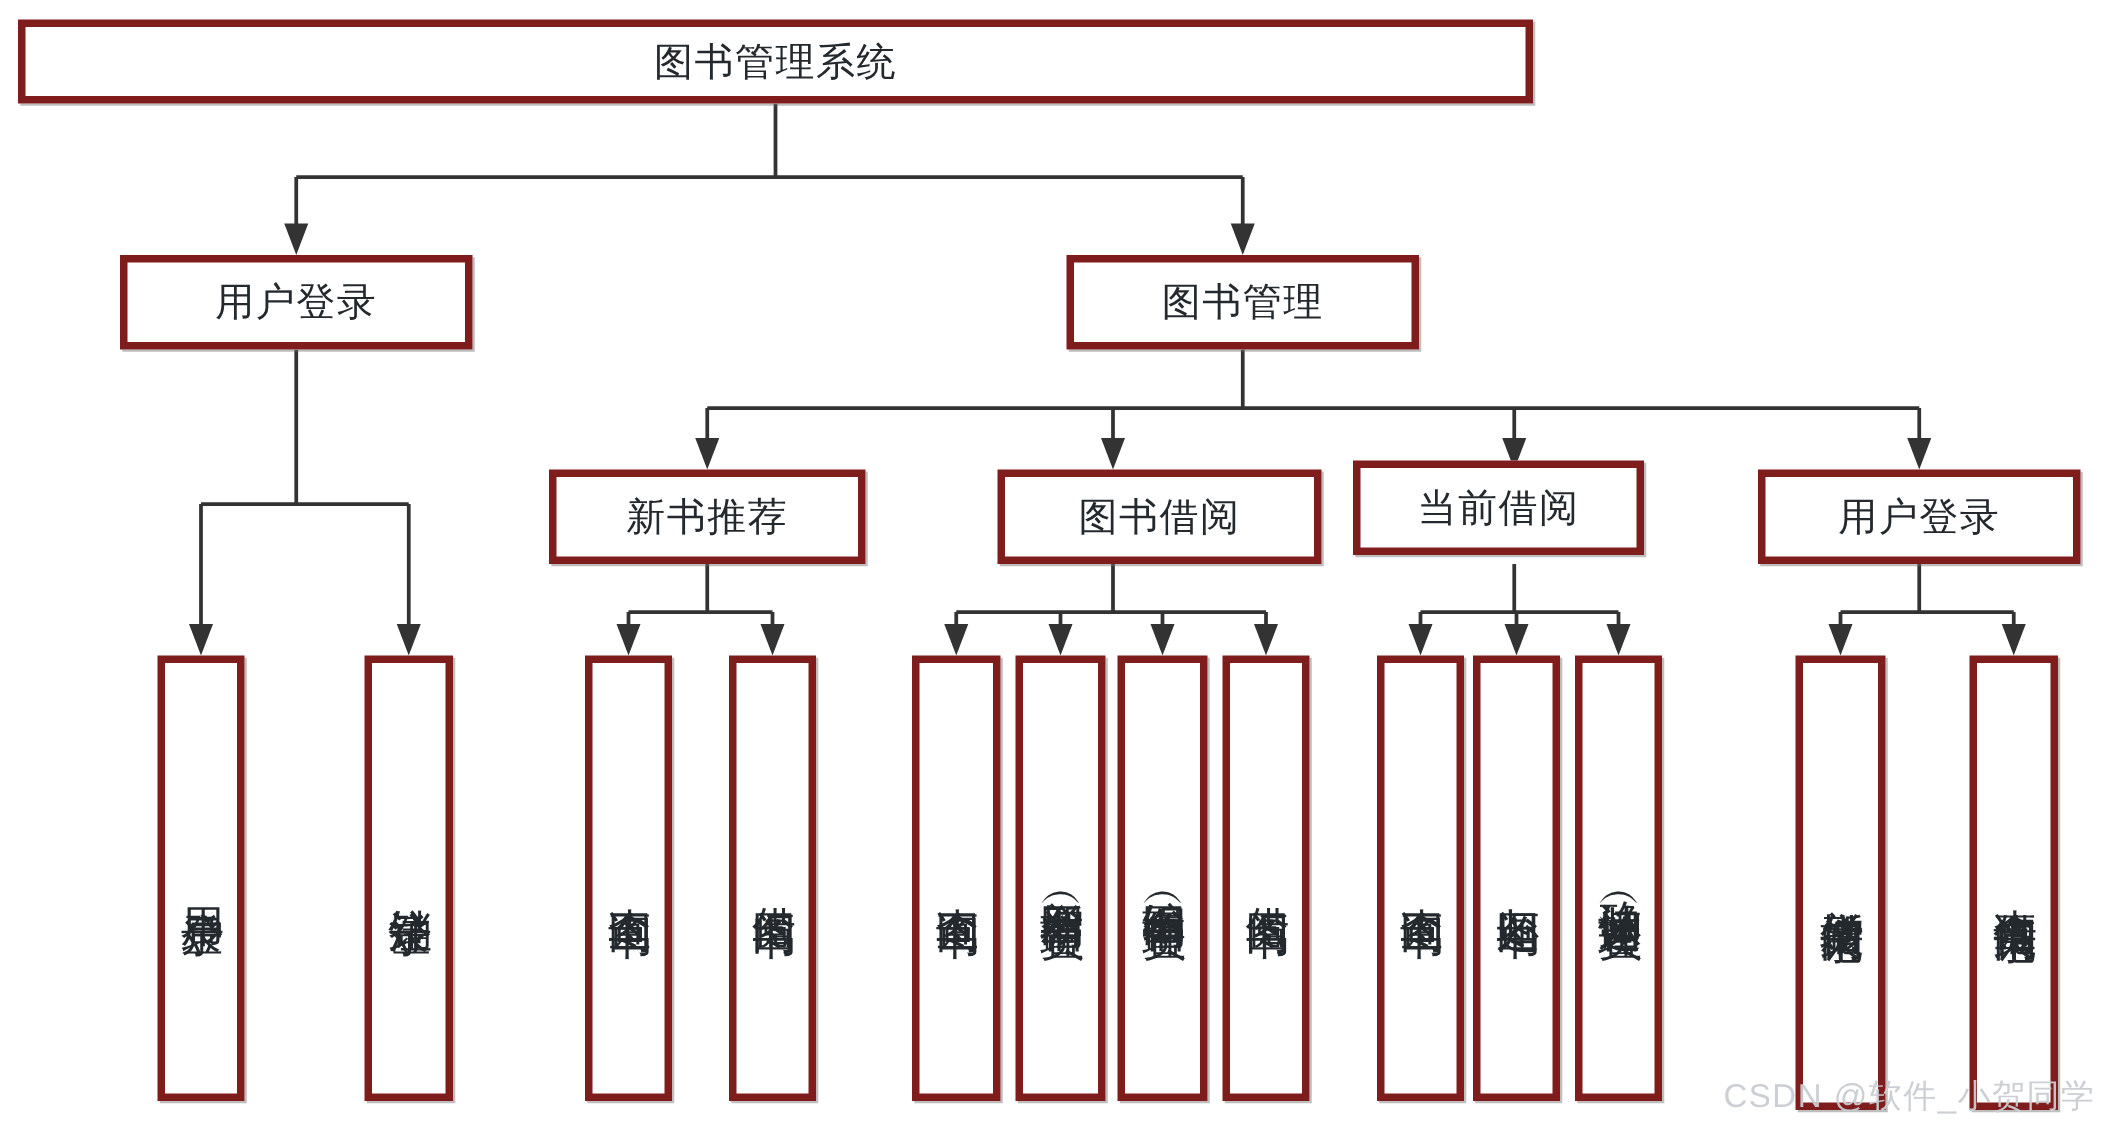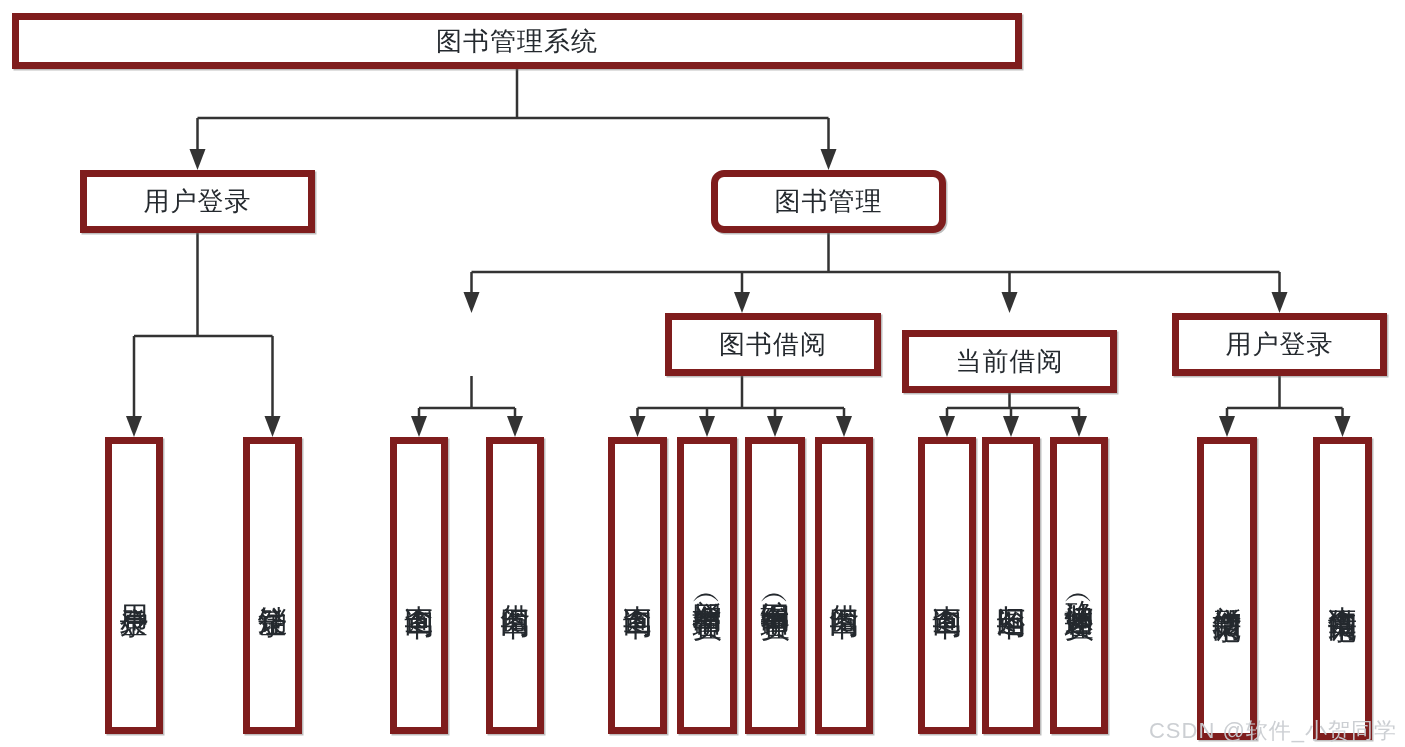--- a/index.html
+++ b/index.html
@@ -15,21 +15,21 @@
     overflow: hidden;
   }
   .connectors {
     position: absolute;
     inset: 0;
     pointer-events: none;
   }
   .hbox, .vbox {
     position: absolute;
     background: #ffffff;
-    border: 7px solid #7f1d1d;
+    border: 5px solid #7f1d1d;
     box-shadow: 1.5px 1.5px 0 rgba(110,110,110,0.45);
     color: #24292e;
     display: flex;
     align-items: center;
     justify-content: center;
   }
   .hbox {
     font-size: 26px;
     letter-spacing: 1px;
     white-space: nowrap;
@@ -94,24 +94,25 @@
       <polygon points="1003,416 1019,416 1011,437"></polygon>
       <polygon points="1071,416 1087,416 1079,437"></polygon>
       <polygon points="1219,416 1235,416 1227,437"></polygon>
       <polygon points="1334.5,416 1350.5,416 1342.5,437"></polygon>
     </g>
   </svg>
 
   <div class="hbox" style="left:12px; top:13px; width:1010px; height:56px;">图书管理系统</div>
 
   <div class="hbox" style="left:80px; top:170px; width:235px; height:63px;">用户登录</div>
-  <div class="hbox" style="left:711px; top:170px; width:235px; height:63px;border-radius:13px;">图书管理</div>
+  <div class="hbox" style="left:711px; top:170px; width:235px; height:63px;">图书管理</div>
 
+  <div class="hbox" style="left:366px; top:313px; width:211px; height:63px;">新书推荐</div>
   <div class="hbox" style="left:634px; top:313px; width:216px; height:63px;margin-left:31px;">图书借阅</div>
-  <div class="hbox" style="left:902px; top:330px; width:215px; height:63px;">当前借阅</div>
+  <div class="hbox" style="left:902px; top:307px; width:194px; height:63px;">当前借阅</div>
   <div class="hbox" style="left:1172px; top:313px; width:215px; height:63px;">用户登录</div>
 
   <div class="vbox" style="left:105px; top:437px; width:58px; height:297px;">用户登录</div>
   <div class="vbox" style="left:243px; top:437px; width:59px; height:297px;">注销登录</div>
 
   <div class="vbox" style="left:390px; top:437px; width:58px; height:297px;">查询图书</div>
   <div class="vbox" style="left:486px; top:437px; width:58px; height:297px;">借阅图书</div>
 
   <div class="vbox" style="left:608px; top:437px; width:59px; height:297px;">查询图书</div>
   <div class="vbox" style="left:677px; top:437px; width:60px; height:297px;">新增图书（管理员）</div>

